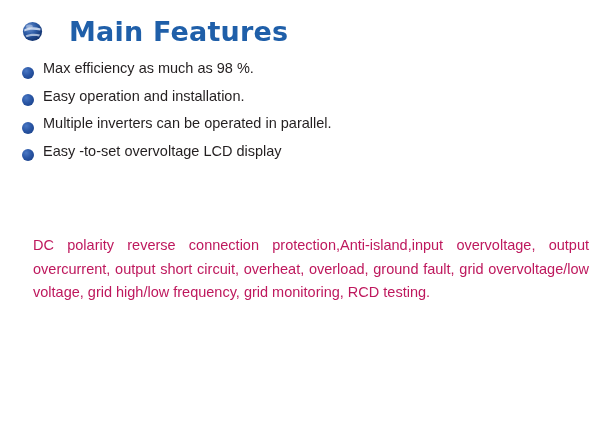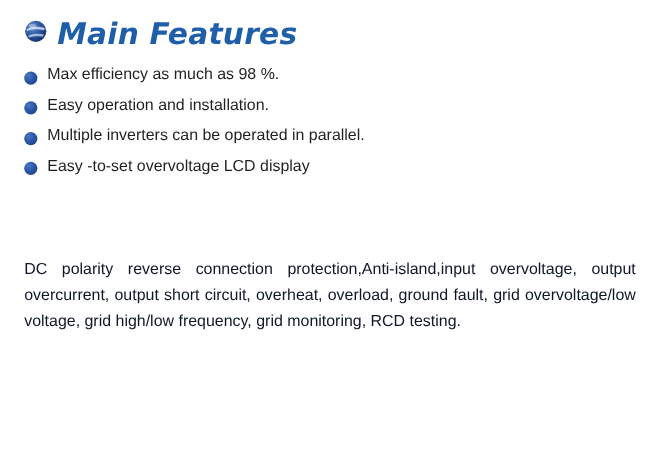--- a/index.html
+++ b/index.html
@@ -18,23 +18,22 @@
     position: relative;
     width: 600px;
     height: 423px;
     box-sizing: border-box;
     padding: 18px 22px 0 22px;
   }
 
   
   .section-heading {
     display: flex;
-    align-items: flex-start;
-    gap: 9px;
-    font-style: italic;
+    align-items: center;
+    gap: 26px;
   }
   .heading-text {
     font-size: 27px;
     font-weight: bold;
     color: #1f5fa9;
     letter-spacing: 0.2px;
     line-height: 1;
     font-family: "DejaVu Sans", sans-serif;
   }
 
@@ -49,21 +48,21 @@
   .globe-icon svg { display: block; }
 
   
   .feature-list {
     list-style: none;
     margin: 14px 0 0 0;
     padding: 0;
   }
   .feature-item {
     display: flex;
-    align-items: center;
+    align-items: flex-end;
     margin-bottom: 8px;
   }
   .dot-icon {
     width: 12px;
     height: 12px;
     flex: 0 0 12px;
     border-radius: 50%;
     background: radial-gradient(circle at 35% 32%, #4a78c4 0%, #2a56a5 45%, #143a80 100%);
     margin-top: 4px;
     margin-right: 9px;
@@ -75,24 +74,24 @@
     font-family: "Liberation Sans", sans-serif;
   }
 
   
   .protection-block {
     margin-top: 13px;
   }
   .protection-paragraph {
     font-size: 14.5px;
     line-height: 1.62;
-    color: #0f172a;
+    color: #be185d;
     text-align: justify;
     text-justify: inter-word;
-    margin: 0;
+    margin: 11px;
     width: 556px;
     font-family: "Liberation Sans", sans-serif;
   }
 
   .spacer-between-sections {
     height: 52px;
   }
 </style>
 </head>
 <body>

